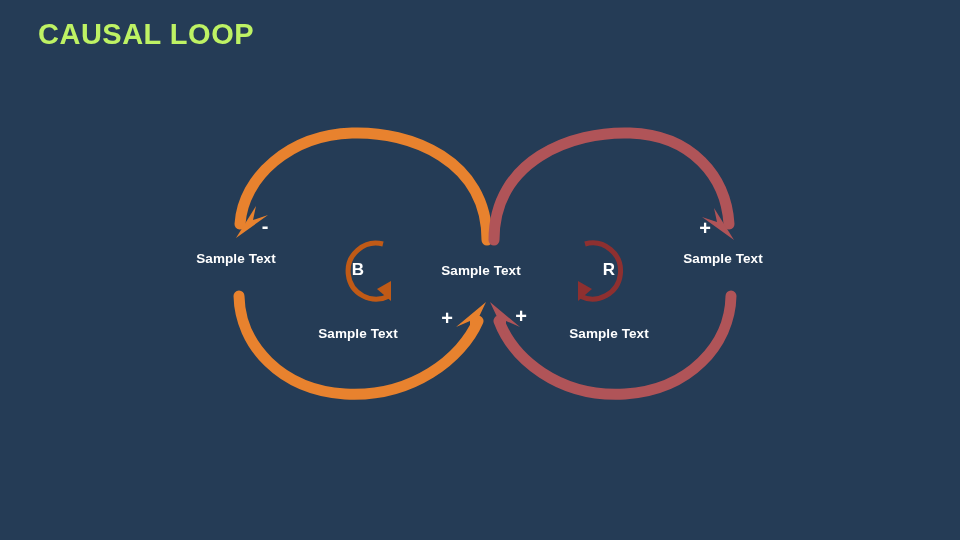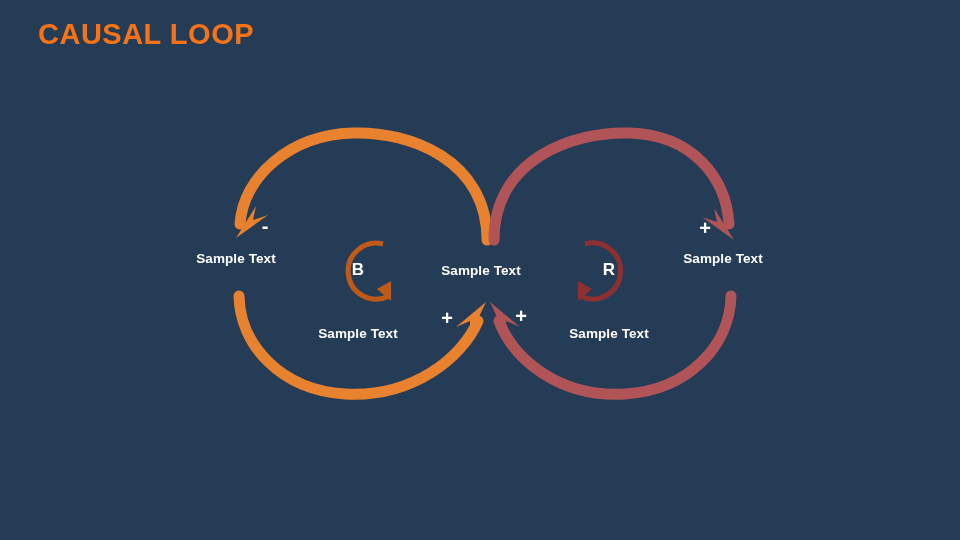--- a/index.html
+++ b/index.html
@@ -18,21 +18,21 @@
     width: 960px;
     height: 540px;
     background: #253c56;
   }
   #page-title {
     position: absolute;
     left: 38px;
     top: 18px;
     font-size: 29px;
     font-weight: bold;
-    color: #f97316;
+    color: #bef264;
     letter-spacing: 0.5px;
     font-family: "Liberation Sans", sans-serif;
   }
   #diagram {
     position: absolute;
     left: 0;
     top: 0;
     width: 960px;
     height: 540px;
   }

